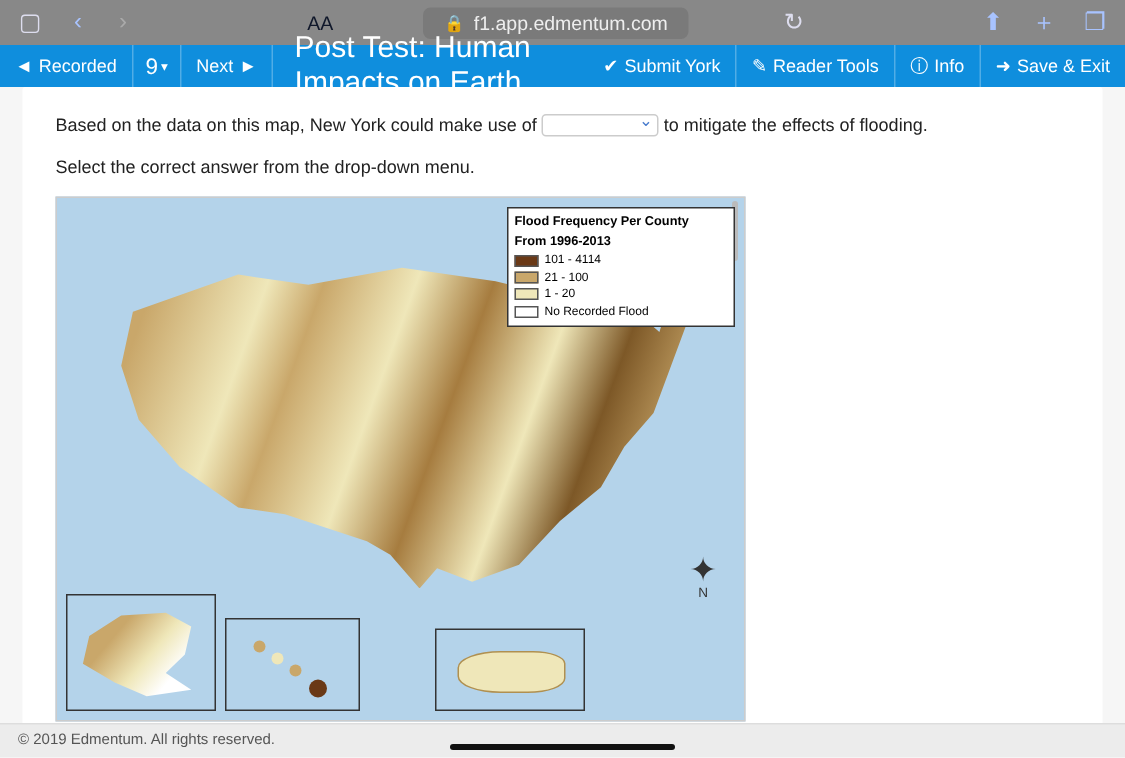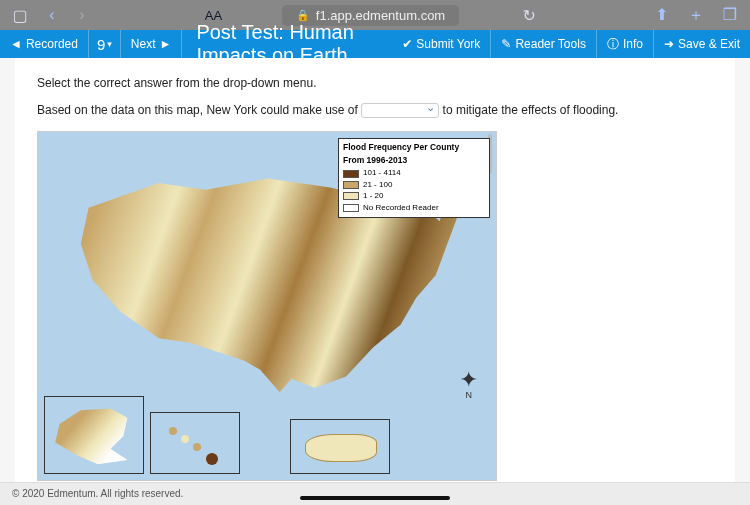--- a/index.html
+++ b/index.html
@@ -106,26 +106,26 @@
   </div>
   <div class="btn">
     <span class="ico">➜</span>
     <span>Save &amp; Exit</span>
   </div>
 </div>
 
 <div class="content">
   <div class="card">
     <div class="question">
-      <p>Select the correct answer from the drop-down menu.</p>
       <p>
         <span>Based on the data on this map, New York could make use of </span>
         <span class="dropdown"></span>
         <span> to mitigate the effects of flooding.</span>
       </p>
+      <p>Select the correct answer from the drop-down menu.</p>
     </div>
     <div class="map-wrap">
       <div class="scrollbar"></div>
       <div class="map-land">
         <div class="us-shape"></div>
         <div class="inset ak">
             <div class="ak-shape"></div>
           </div>
         <div class="inset hi">
           <span class="hi-dot" style="left:18px;top:14px;background:#c9a76a"></span>
@@ -148,23 +148,23 @@
         <div class="legend-row">
             <span class="legend-sw" style="background:#c9a76a"></span>
             <span>21 - 100</span>
           </div>
         <div class="legend-row">
             <span class="legend-sw" style="background:#efe7b9"></span>
             <span>1 - 20</span>
           </div>
         <div class="legend-row">
             <span class="legend-sw" style="background:#fff"></span>
-            <span>No Recorded Reader</span>
+            <span>No Recorded Flood</span>
           </div>
       </div>
     </div>
   </div>
 </div>
 
 <div class="footer">
-  <span>© 2020 Edmentum. All rights reserved.</span>
+  <span>© 2019 Edmentum. All rights reserved.</span>
   <div class="home-ind"></div>
 </div>
 
 </body></html>

